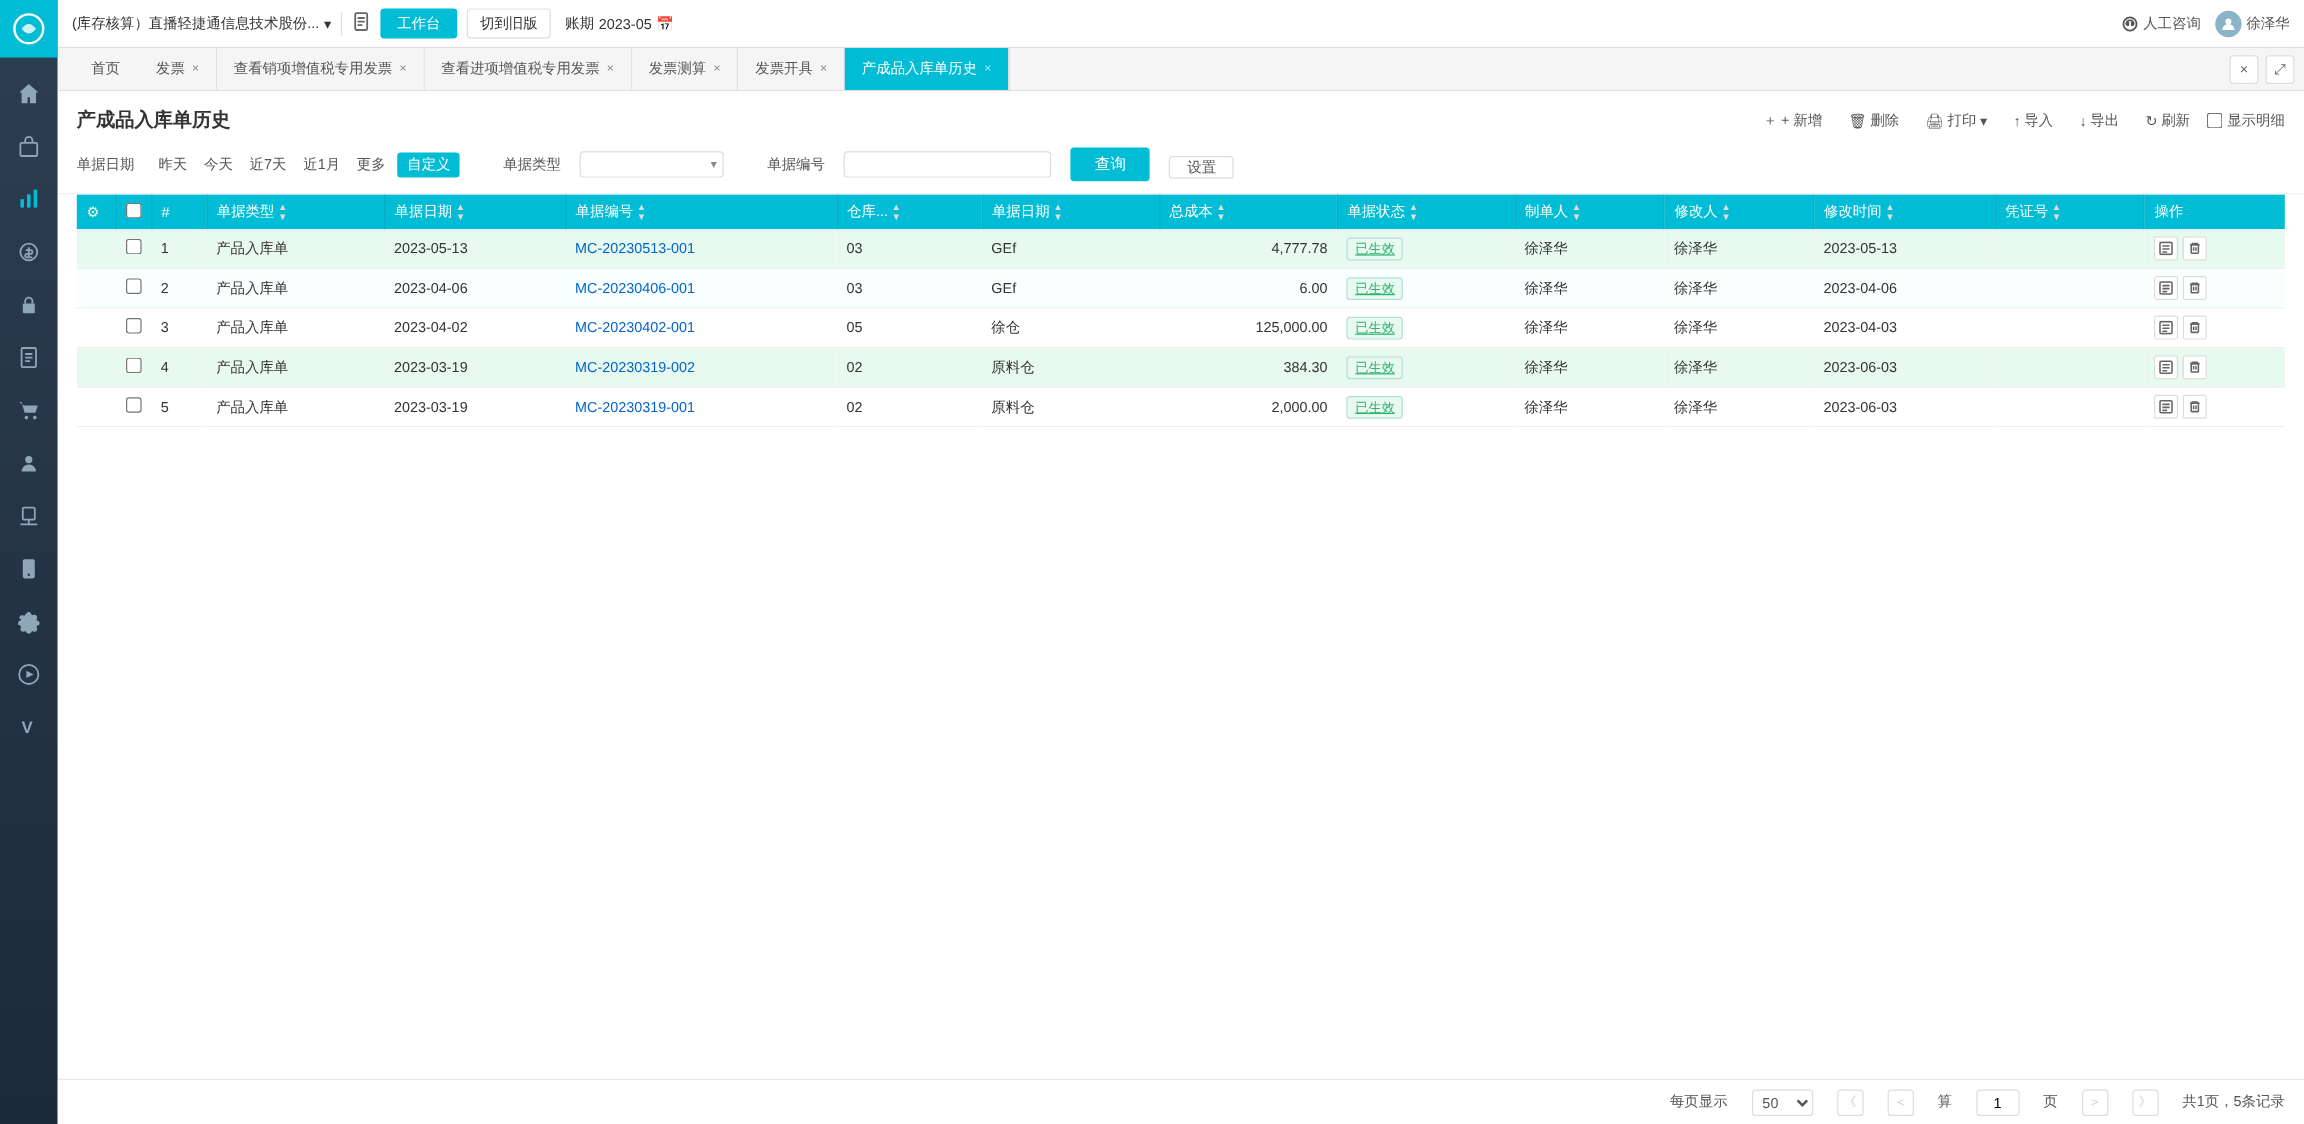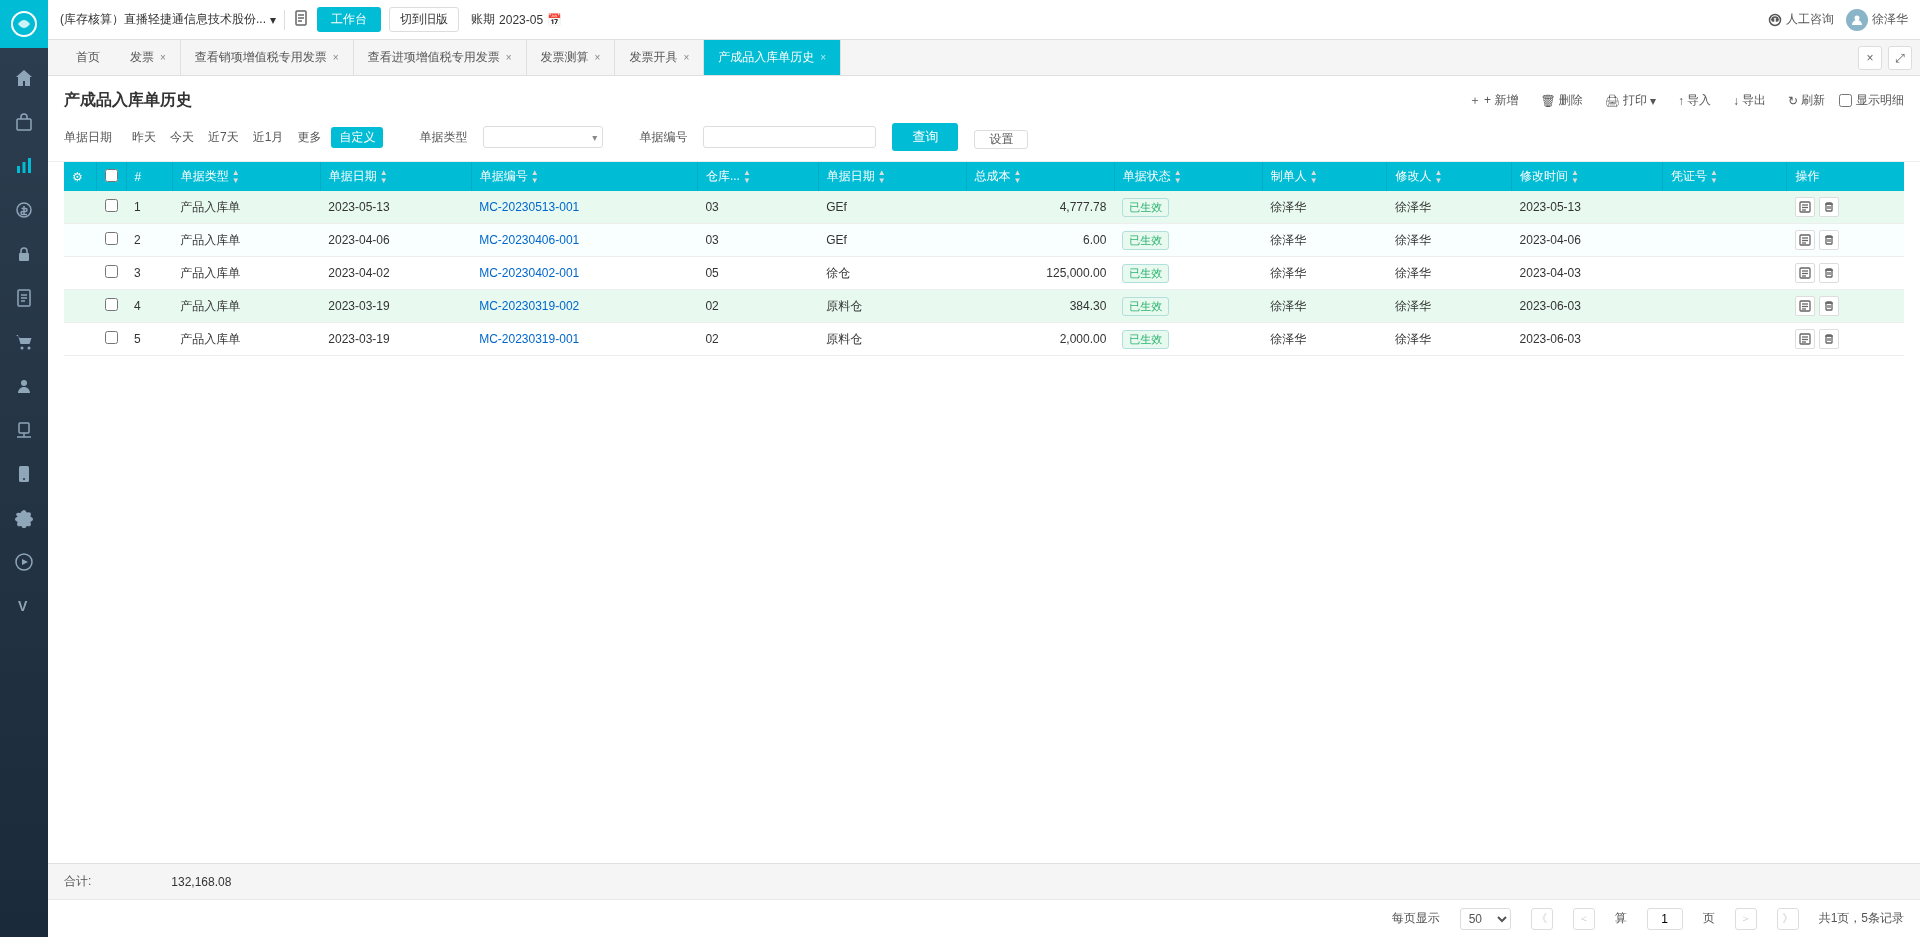--- a/index.html
+++ b/index.html
@@ -70,21 +70,21 @@
     .data-table thead th { padding: 6px 8px; text-align: left; font-weight: normal; border-right: 1px solid #00adc4; white-space: nowrap; }
     .data-table thead th:last-child { border-right: none; }
     .data-table tbody tr { background: #fff; }
     .data-table tbody tr:nth-child(even) { background: #f9fffe; }
     .data-table tbody tr.highlight { background: #e8f9f0; }
     .data-table tbody td { padding: 6px 8px; border-bottom: 1px solid #eee; white-space: nowrap; }
 
     .th-settings { width: 32px; text-align: center; }
     .th-checkbox { width: 28px; text-align: center; }
     .col-link { color: #0066cc; text-decoration: none; cursor: pointer; text-align: right; }
-    .status-badge { display: inline-block; padding: 1px 6px; border-radius: 3px; font-size: 11px; background: #e8f9f0; color: #2db36f; border: 1px solid #b2dfdb; }
+    .status-badge { display: inline-block; padding: 1px 6px; border-radius: 3px; font-size: 11px; background: #e8f9f0; color: #2db36f; border: 1px solid #b2dfdb; text-decoration: underline; }
     .th-sort { display: flex; align-items: center; gap: 3px; cursor: pointer; }
     .sort-arrows { display: flex; flex-direction: column; font-size: 8px; line-height: 1; color: #ddd; }
     .sort-arrows .up { color: #ddd; }
     .sort-arrows .down { color: #ddd; }
 
     .action-btns { display: flex; gap: 4px; }
     .action-btn { width: 20px; height: 20px; display: flex; align-items: center; justify-content: center; cursor: pointer; color: #666; border: 1px solid #ddd; border-radius: 2px; background: #fff; font-size: 11px; }
 
     
     .bottom-bar { height: 36px; background: #f5f5f5; border-top: 1px solid #e0e0e0; display: flex; align-items: center; padding: 0 16px; flex-shrink: 0; }
@@ -666,24 +666,20 @@
                         <line x1="7" y1="5" x2="7" y2="8"></line>
                       </svg>
           </div>
         </div>
       </td>
     </tr>
             </tbody>
         </table>
       </div>
 
-      <div class="bottom-bar">
-        <span class="total-label">合计:</span>
-        <span class="total-value" style="margin-left:80px;">132,168.08</span>
-      </div>
 
       <div class="pagination-bar">
         <span class="page-size-label">每页显示</span>
         <select class="page-size-select">
           <option value="20">20</option>
           <option value="50" selected="">50</option>
           <option value="100">100</option>
         </select>
         <button class="page-nav-btn disabled">《</button>
         <button class="page-nav-btn disabled">＜</button>

